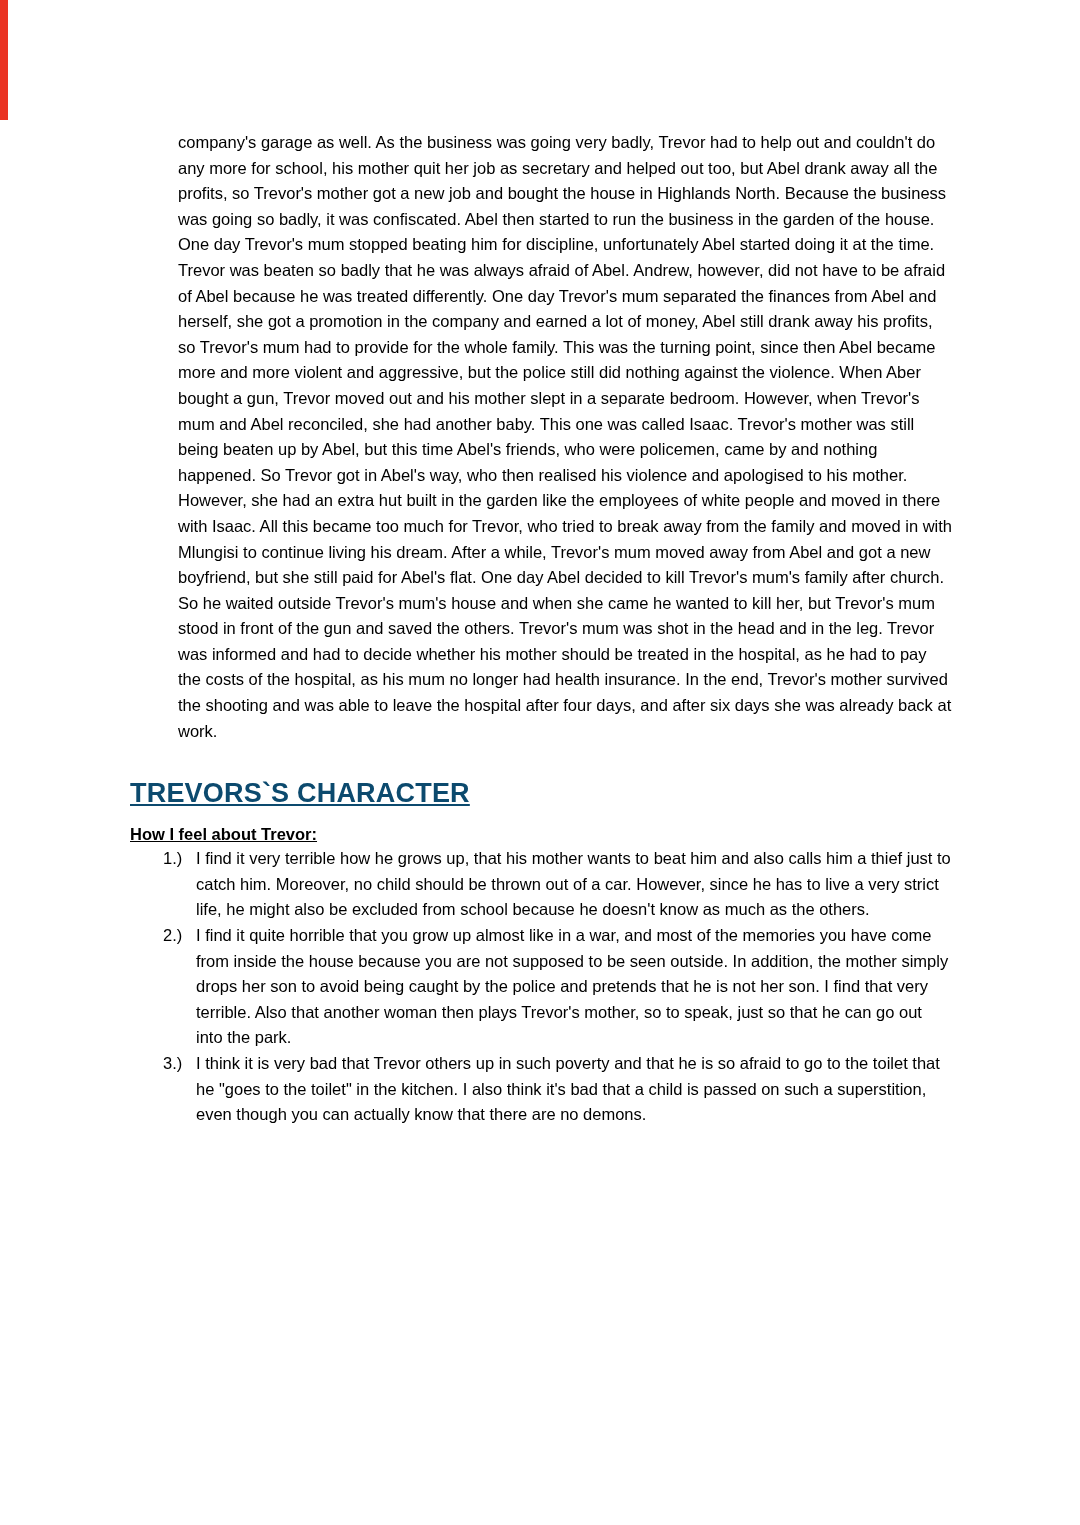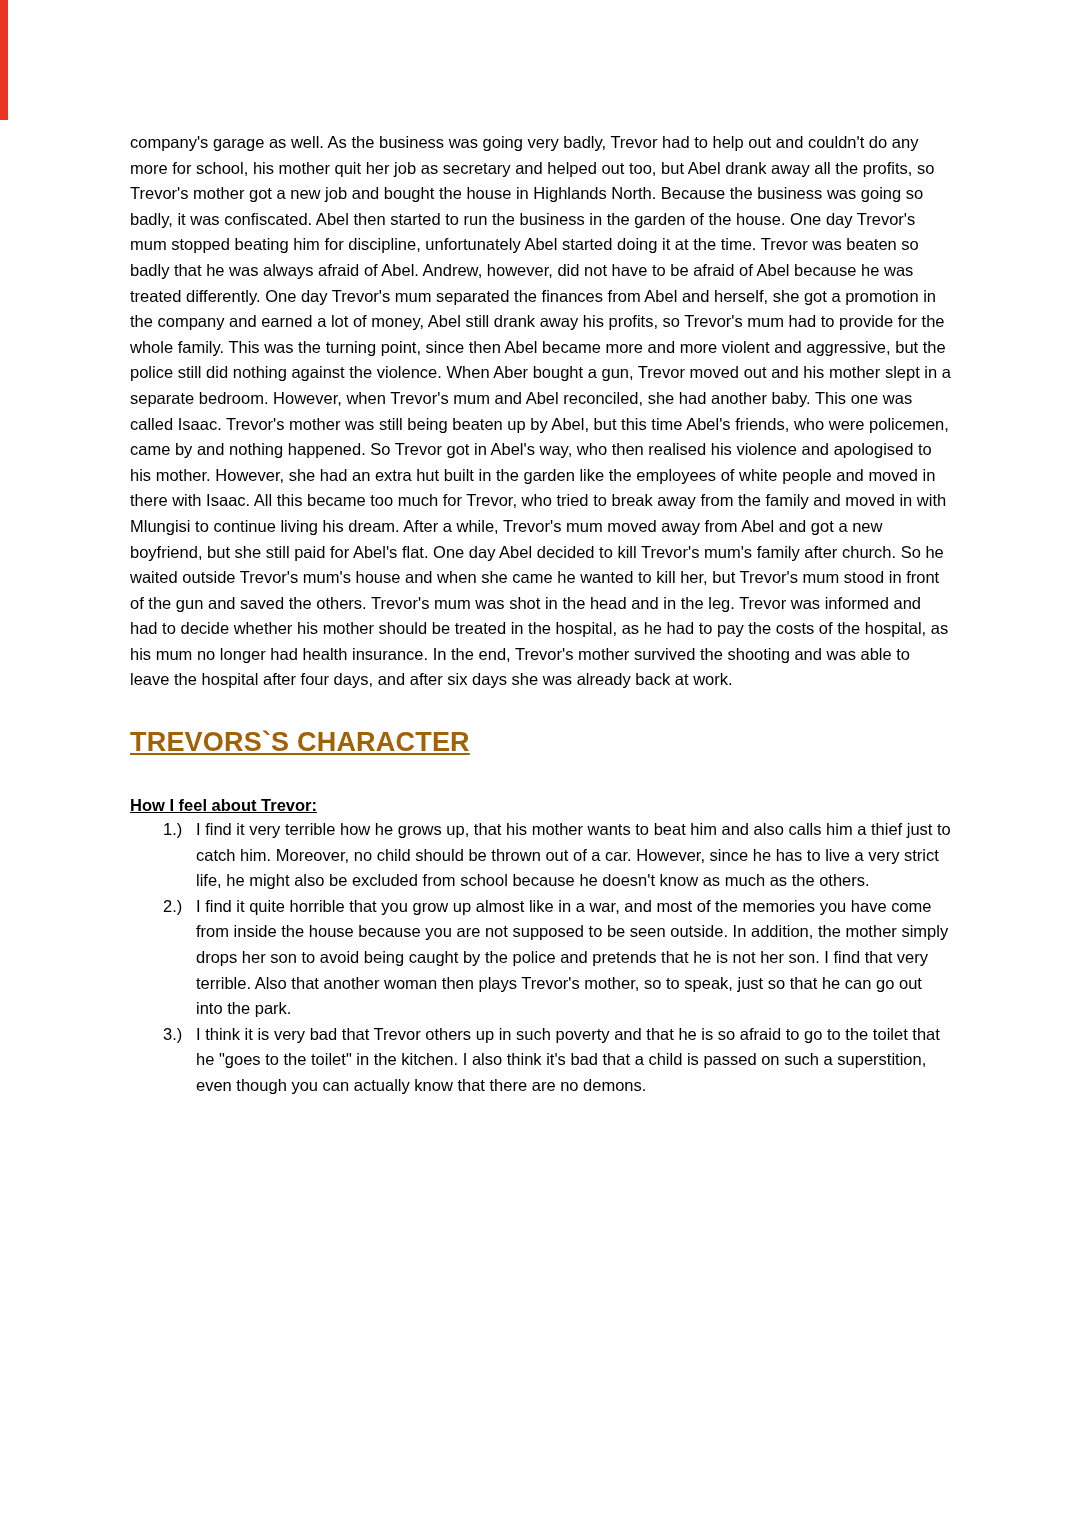--- a/index.html
+++ b/index.html
@@ -30,33 +30,34 @@
     position: absolute;
     left: 130px;
     top: 130px;
     width: 822px;
   }
 
   .body-paragraph {
     font-size: 16.5px;
     line-height: 25.6px;
     color: #000000;
+    margin-left: 48px;
   }
 
   .section-heading {
     margin-top: 34px;
     font-size: 27px;
     font-weight: bold;
     text-decoration: underline;
     letter-spacing: 0.2px;
-    color: #a16207;
+    color: #0c4a6e;
   }
 
   .subheading {
-    margin-top: 38px;
+    margin-top: 16px;
     font-size: 16.5px;
     font-weight: bold;
     text-decoration: underline;
     color: #000000;
   }
 
   .feelings-list {
     margin-top: 2px;
   }
 

